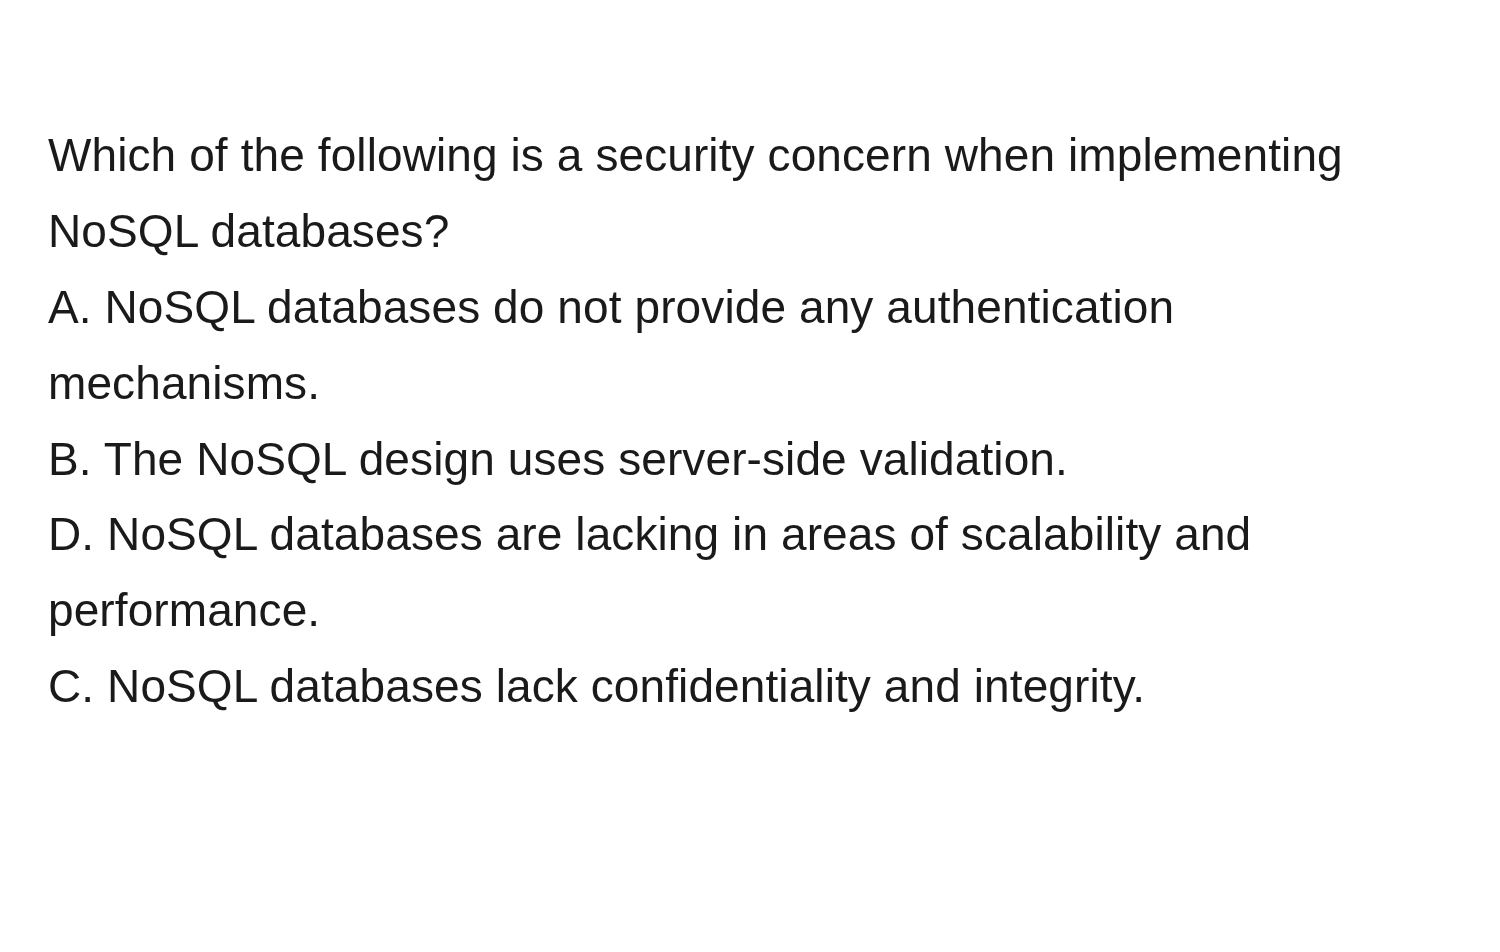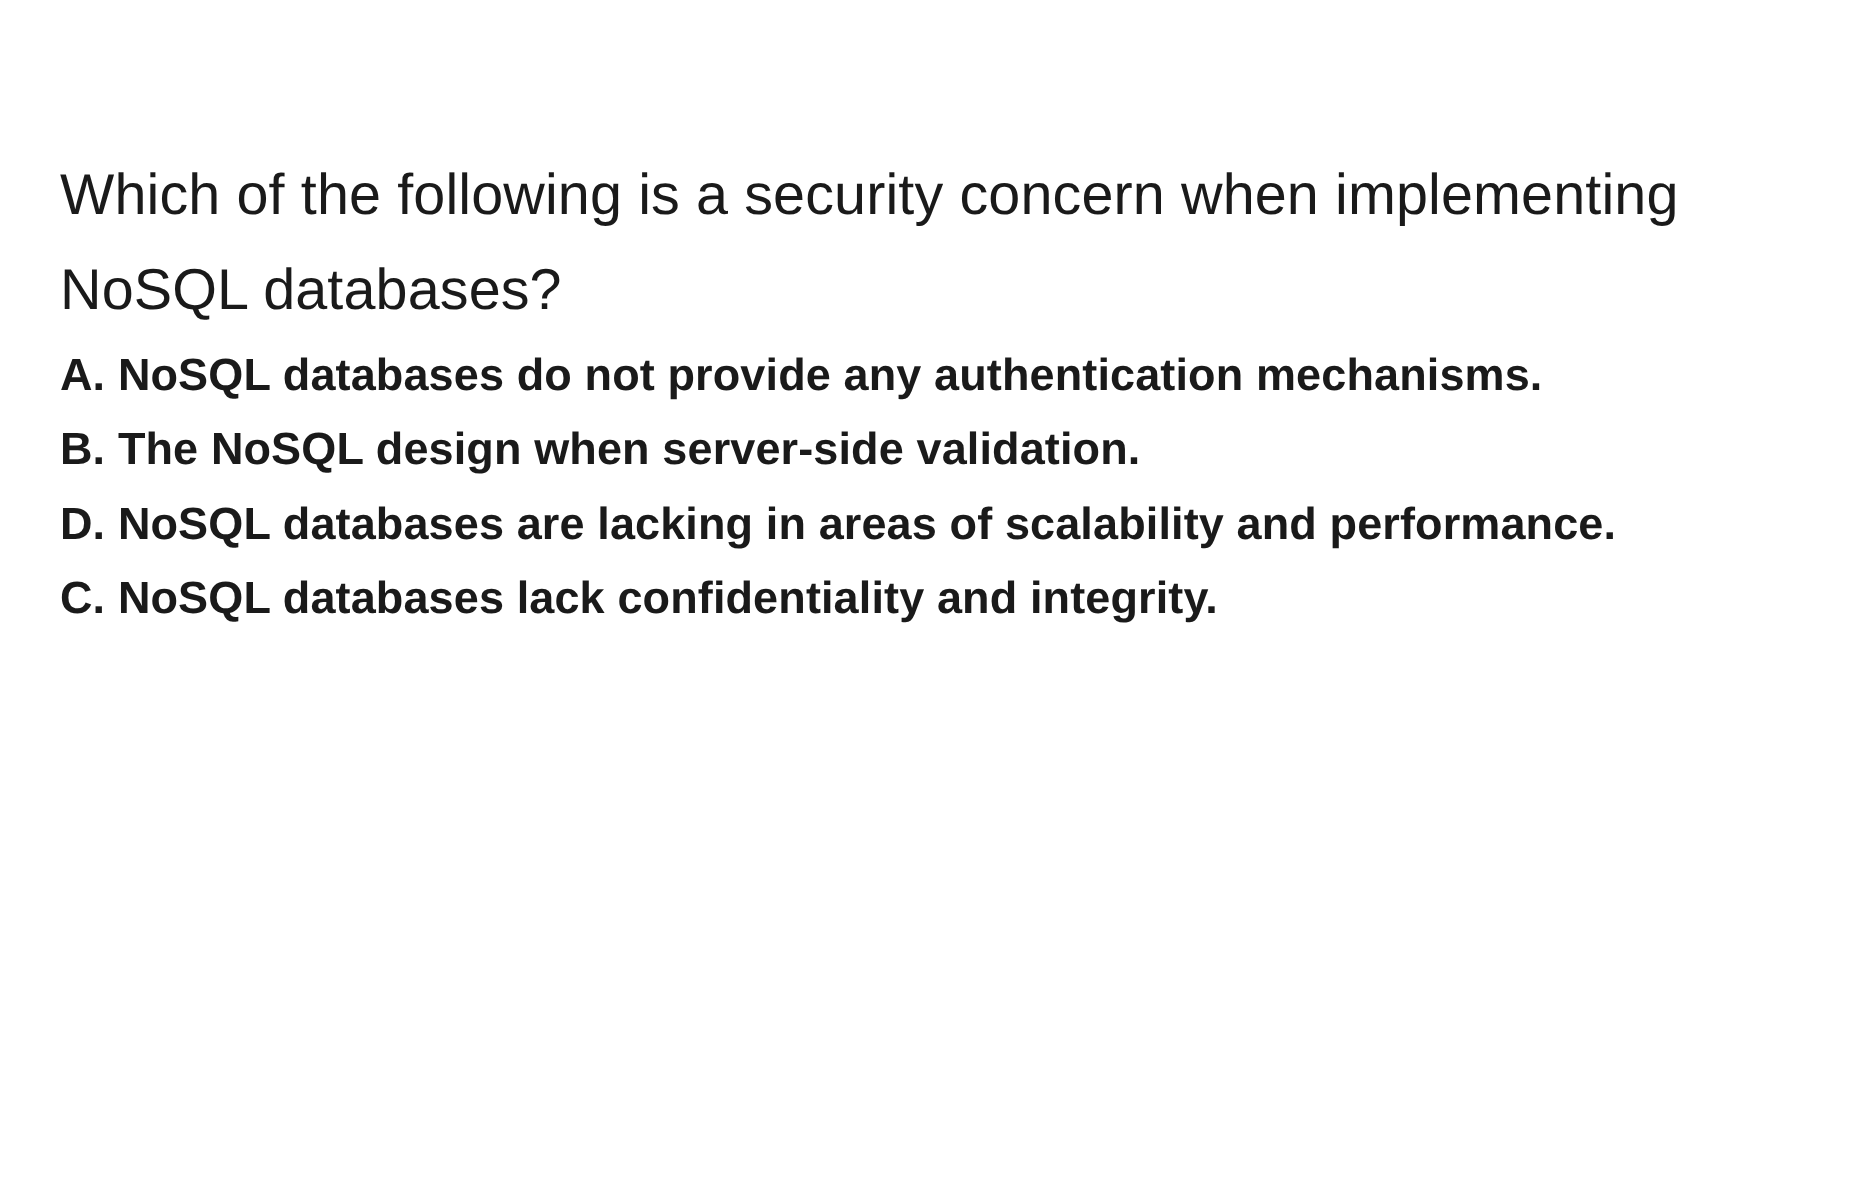--- a/index.html
+++ b/index.html
@@ -18,29 +18,29 @@
     width: 100%;
   }
   .question {
     font-size: 46px;
     line-height: 1.65;
     font-weight: 400;
     letter-spacing: 0.1px;
     margin-bottom: 0;
   }
   .option {
-    font-size: 36px;
+    font-size: 46px;
     line-height: 1.65;
-    font-weight: 700;
+    font-weight: 400;
     letter-spacing: 0.1px;
     margin: 0;
   }
 </style>
 </head>
 <body>
 
 <div class="page">
   <p class="question">Which of the following is a security concern when implementing NoSQL databases?</p>
   <p class="option">A. NoSQL databases do not provide any authentication mechanisms.</p>
-  <p class="option">B. The NoSQL design when server-side validation.</p>
+  <p class="option">B. The NoSQL design uses server-side validation.</p>
   <p class="option">D. NoSQL databases are lacking in areas of scalability and performance.</p>
   <p class="option">C. NoSQL databases lack confidentiality and integrity.</p>
 </div>
 
 </body></html>

